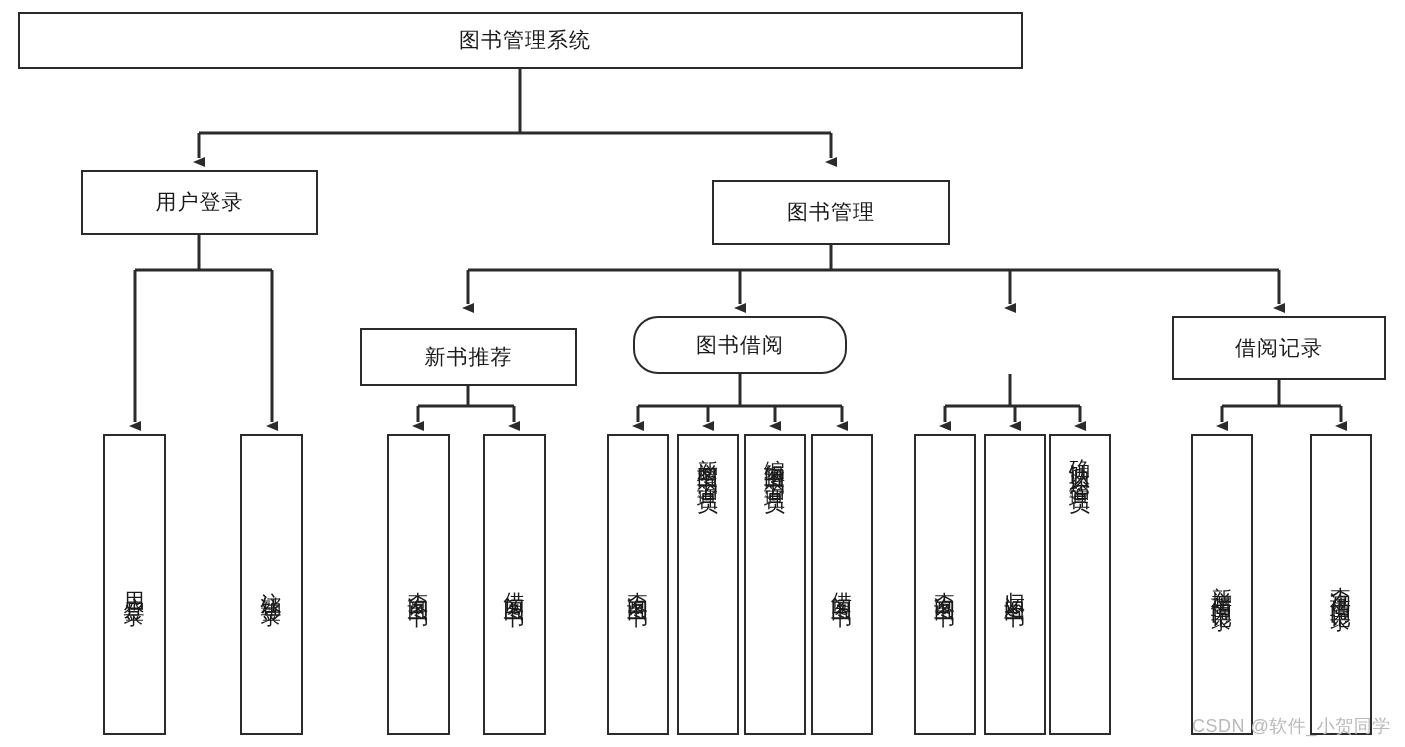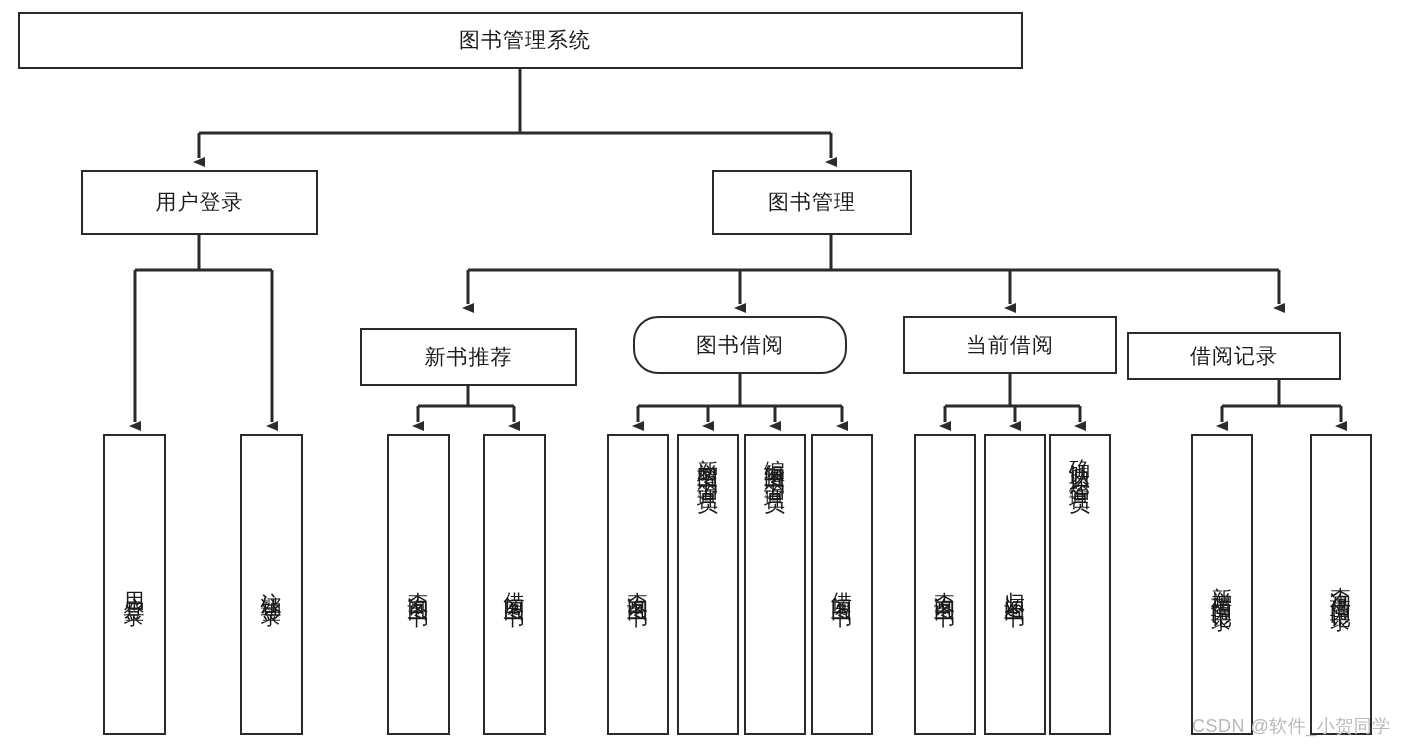--- a/index.html
+++ b/index.html
@@ -122,34 +122,31 @@
     </g>
   </svg>
 
   <div class="node horiz" style="left:18px; top:12px; width:1005px; height:57px;padding-left:9px;">
     <span class="label">图书管理系统</span>
   </div>
 
   <div class="node horiz" style="left:81px; top:170px; width:237px; height:65px;">
     <span class="label">用户登录</span>
   </div>
-  <div class="node horiz" style="left:712px; top:170px; width:200px; height:65px;">
+  <div class="node horiz" style="left:712px; top:180px; width:238px; height:65px;">
     <span class="label">图书管理</span>
   </div>
 
   <div class="node horiz" style="left:360px; top:328px; width:217px; height:58px;">
     <span class="label">新书推荐</span>
   </div>
   <div class="node horiz" style="left:633px; top:316px; width:214px; height:58px;border-radius:25px;">
     <span class="label">图书借阅</span>
   </div>
-  <div class="node horiz" style="left:903px; top:316px; width:214px; height:58px;">
-    <span class="label">当前借阅</span>
-  </div>
-  <div class="node horiz" style="left:1127px; top:316px; width:214px; height:48px;margin-top:16px;">
+  <div class="node horiz" style="left:1172px; top:316px; width:214px; height:64px;">
     <span class="label">借阅记录</span>
   </div>
 
   <div class="node vert centered" style="left:103px; top:434px; width:63px; height:301px;">
     <span class="label">用户登录</span>
   </div>
   <div class="node vert centered" style="left:240px; top:434px; width:63px; height:301px;">
     <span class="label">注销登录</span>
   </div>
 

